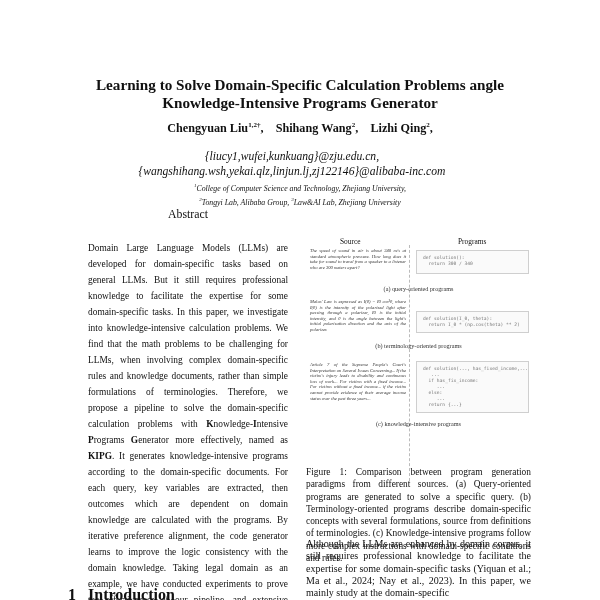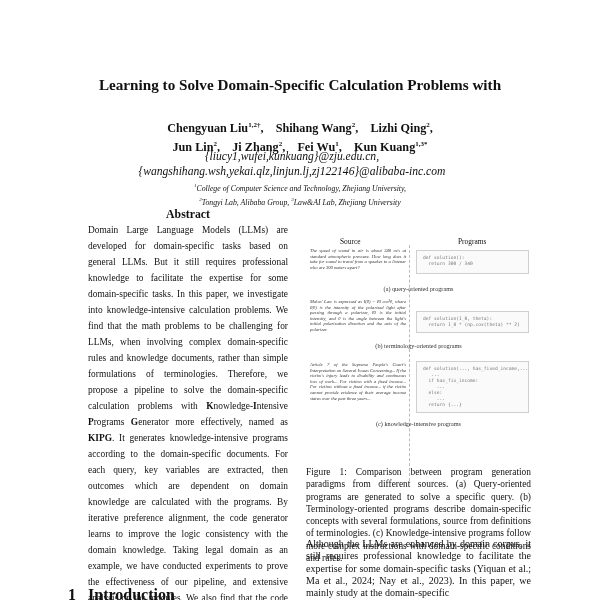--- a/index.html
+++ b/index.html
@@ -4,52 +4,47 @@
 <style>
   html, body { margin: 0; padding: 0; background: #ffffff; }
   body { width: 600px; height: 600px; overflow: hidden; position: relative; font-family: "Liberation Serif", "DejaVu Serif", serif; color: #111; }
   .title { position: absolute; left: 0; width: 600px; top: 76px; text-align: center; font-weight: bold; font-size: 15.2px; line-height: 18px; }
   .authors { position: absolute; left: 0; width: 600px; top: 118px; text-align: center; font-weight: bold; font-size: 12.2px; line-height: 15.5px; }
   .authors sup { font-size: 7px; }
   .emails { position: absolute; left: 0; width: 584px; top: 150px; text-align: center; font-style: italic; font-size: 11.6px; line-height: 14.5px; }
   .affils { position: absolute; left: 0; width: 600px; top: 180px; text-align: center; font-style: italic; font-size: 7.8px; line-height: 11px; }
   .affils sup { font-size: 5px; }
   .col-left { position: absolute; left: 88px; width: 200px; top: 207px; }
-  .abstract-heading { text-align: center; font-weight: bold; font-size: 11.8px; margin-bottom: 0; }
+  .abstract-heading { text-align: center; font-weight: normal; font-size: 11.8px; margin-bottom: 18px; }
   .abstract-body { font-size: 9.4px; line-height: 16px; text-align: justify; hyphens: manual; }
   .abstract-body b { font-weight: bold; }
   .section-heading { position: absolute; left: 68px; top: 586px; font-weight: bold; font-size: 16px; }
   .section-heading .num { margin-right: 12px; }
   .figure { position: absolute; left: 306px; top: 212px; width: 225px; height: 245px; margin-top: 25px; }
   .fig-col-head { position: absolute; top: 0; font-size: 7.4px; }
   .fig-divider { position: absolute; left: 103px; top: 8px; height: 236px; border-left: 1px dashed #bbb; }
   .fig-source { position: absolute; left: 4px; width: 96px; font-style: italic; font-size: 4.6px; line-height: 5.6px; color: #333; text-align: justify; }
   .fig-code { position: absolute; left: 110px; width: 113px; border: 1px solid #cfcfcf; background: #fafafa; font-family: "DejaVu Sans Mono", monospace; font-size: 4.6px; line-height: 6px; color: #777; padding: 4px 6px; box-sizing: border-box; white-space: pre; overflow: hidden; }
   .fig-sub { position: absolute; left: 0; width: 225px; text-align: center; font-size: 6.2px; color: #333; }
   .caption { position: absolute; left: 306px; width: 225px; top: 466px; font-size: 9.4px; line-height: 12.3px; text-align: justify; }
   .right-body { position: absolute; left: 306px; width: 225px; top: 538px; font-size: 10px; line-height: 12.3px; text-align: justify; }
 </style>
 </head>
 <body>
 
 <div class="title">
-  <div>Learning to Solve Domain-Specific Calculation Problems with</div>
+  <div>Learning to Solve Domain-Specific Calculation Problems angle</div>
+  <div>Knowledge-Intensive Programs Generator</div>
 </div>
 
 <div class="authors">
   <div>
     <span><span>Chengyuan Liu</span><sup>1,2†</sup></span>,&nbsp;&nbsp;&nbsp;
     <span><span>Shihang Wang</span><sup>2</sup></span>,&nbsp;&nbsp;&nbsp;
     <span><span>Lizhi Qing</span><sup>2</sup></span>,
-  </div>
-  <div>
-    <span><span>Jun Lin</span><sup>2</sup></span>,&nbsp;&nbsp;&nbsp;
-    <span><span>Ji Zhang</span><sup>2</sup></span>,&nbsp;&nbsp;&nbsp;
-    <span><span>Fei Wu</span><sup>1</sup></span>,&nbsp;&nbsp;&nbsp;
-    <span><span>Kun Kuang</span><sup>1,3*</sup></span>
   </div>
 </div>
 
 <div class="emails">
   <div>{liucy1,wufei,kunkuang}@zju.edu.cn,</div>
   <div>{wangshihang.wsh,yekai.qlz,linjun.lj,zj122146}@alibaba-inc.com</div>
 </div>
 
 <div class="affils">
   <div><sup>1</sup><span>College of Computer Science and Technology, Zhejiang University,</span></div>

